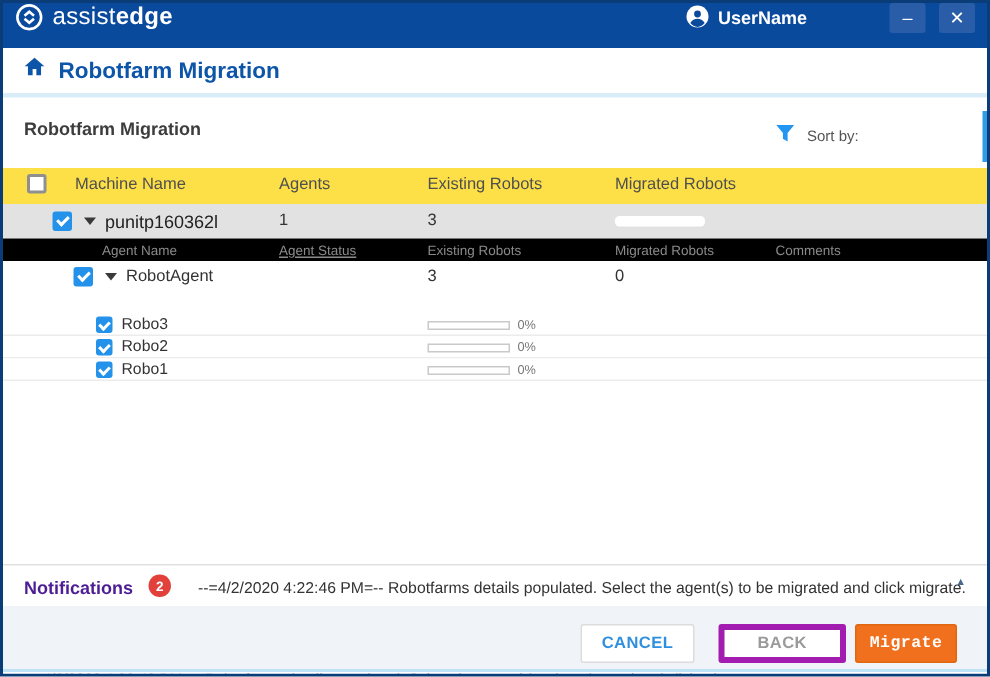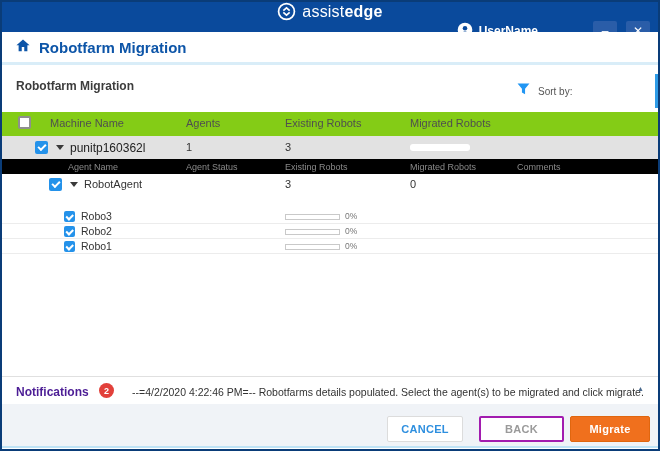--- a/index.html
+++ b/index.html
@@ -6,21 +6,21 @@
   body { margin: 0; font-family: "Liberation Sans", sans-serif; background: #ffffff; }
 
   .window {
     position: relative; width: 660px; height: 451px;
     border: 2px solid #0a3c78; background: #fff; overflow: hidden;
   }
 
   
   .titlebar {
     position: absolute; left: 0; top: 0; right: 0; height: 30px;
-    background: #0a4a9c; display: flex; align-items: center; padding: 0 8px; flex-direction: column;
+    background: #0a4a9c; display: flex; align-items: flex-start; padding: 0 8px;
   }
   .logo { display: flex; align-items: center; gap: 6px; }
   .logo svg { display: block; }
   .logo-text { color: #fff; font-size: 16px; letter-spacing: .2px; }
   .logo-text .bold { font-weight: bold; }
   .tb-right { margin-left: auto; display: flex; align-items: center; }
   .user { display: flex; align-items: center; gap: 6px; color: #fff; font-weight: bold; font-size: 12px; margin-right: 46px; }
   .winbtn {
     width: 24px; height: 20px; background: #2a5da8; border-radius: 2px; color: #fff;
     display: flex; align-items: center; justify-content: center; font-size: 12px; margin-left: 9px; cursor: default;
@@ -42,23 +42,23 @@
     border-bottom: 1px solid #9e9e9e; font-size: 10px; color: #2e9be6; padding-top: 4px;
   }
   .sort-caret { position: absolute; right: 2px; top: 8px; width: 0; height: 0;
     border-left: 4px solid transparent; border-right: 4px solid transparent; border-top: 4px solid #777; }
   .scroll-thumb { position: absolute; right: 0; top: 72px; width: 3px; height: 34px; background: #2e9be6; }
 
   
   .row { position: absolute; left: 0; right: 0; }
   .cell { position: absolute; font-size: 11px; color: #333; white-space: nowrap; }
   .col-agents { left: 184px; } .col-exist { left: 283px; } .col-migr { left: 408px; } .col-comm { left: 515px; }
-  .col-mstat { left: 184px; } .col-mpct { left: 283px; } .col-time { left: 406px; } .col-pmsg { left: 514px; }
-
-  .hdr-row { top: 110px; height: 24px; background: #84cc16; }
+  .col-mstat { left: 184px; text-decoration: underline; } .col-mpct { left: 283px; } .col-time { left: 406px; } .col-pmsg { left: 514px; }
+
+  .hdr-row { top: 110px; height: 24px; background: #fde047; }
   .hdr-row .cell { top: 5px; color: #4f4f4f; }
   .hdr-cb { left: 16px; top: 4px; }
   .hdr-machine { left: 48px; }
 
   .cb { position: absolute; width: 13px; height: 13px; border-radius: 2px; }
   .cb.unchecked { background: #fff; border: 2px solid #8f8f8f; }
   .cb.checked { background: #2492ea; }
   .cb.checked::after {
     content: ""; position: absolute; left: 2.5px; top: 3px; width: 6px; height: 3px;
     border-left: 2px solid #fff; border-bottom: 2px solid #fff; transform: rotate(-45deg);
@@ -102,22 +102,22 @@
   .notif-badge { position: absolute; left: 97px; top: 6px; width: 15px; height: 15px; border-radius: 50%;
     background: #e2403a; color: #fff; font-size: 9px; font-weight: bold; display: flex; align-items: center; justify-content: center; }
   .notif-msg { position: absolute; left: 130px; top: 9px; font-size: 10.5px; color: #333; white-space: nowrap; }
   .notif-caret { position: absolute; right: 14px; top: 8px; font-size: 7px; color: #49688c; }
 
   
   .footer { position: absolute; left: 0; right: 0; top: 402px; height: 42px; background: #f0f3f7; }
   .btn { position: absolute; top: 12px; height: 26px; border-radius: 2px; font-size: 11px; font-weight: bold;
     display: flex; align-items: center; justify-content: center; letter-spacing: .3px; cursor: default; }
   .btn-cancel { left: 385px; width: 76px; background: #fff; border: 1px solid #dcdcdc; color: #2e8fdf; }
-  .btn-back { left: 477px; width: 85px; background: #fff; border: 2px solid #a21caf; color: #9a9a9a; }
-  .btn-migrate { left: 568px; width: 80px; background: #f0701d; border: 1px solid #e0660f; color: #fff; }
+  .btn-back { left: 477px; width: 85px; background: #fff; border: 4px solid #a21caf; color: #9a9a9a; }
+  .btn-migrate { left: 568px; width: 68px; background: #f0701d; border: 1px solid #e0660f; color: #fff; font-family: Liberation Mono, monospace; }
 
   .bottom-strip { position: absolute; left: 0; right: 0; top: 444px; height: 2px; background: #bfe3f6; }
   .clip-row { position: absolute; left: 0; right: 0; top: 446px; height: 4px; background: #fff; overflow: hidden; }
   .clip-text { position: absolute; left: 14px; top: 0; font-size: 10px; color: #333; white-space: nowrap; }
 </style>
 </head>
 <body>
 
 <div class="window">
 

